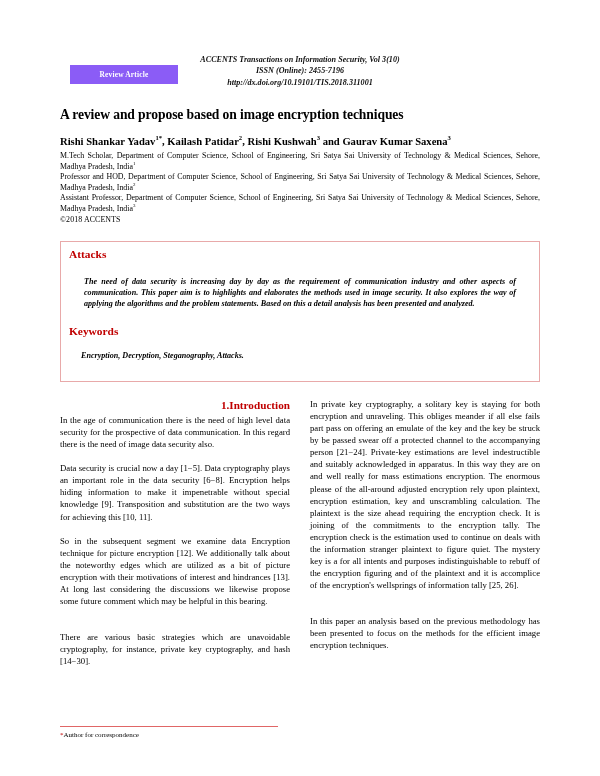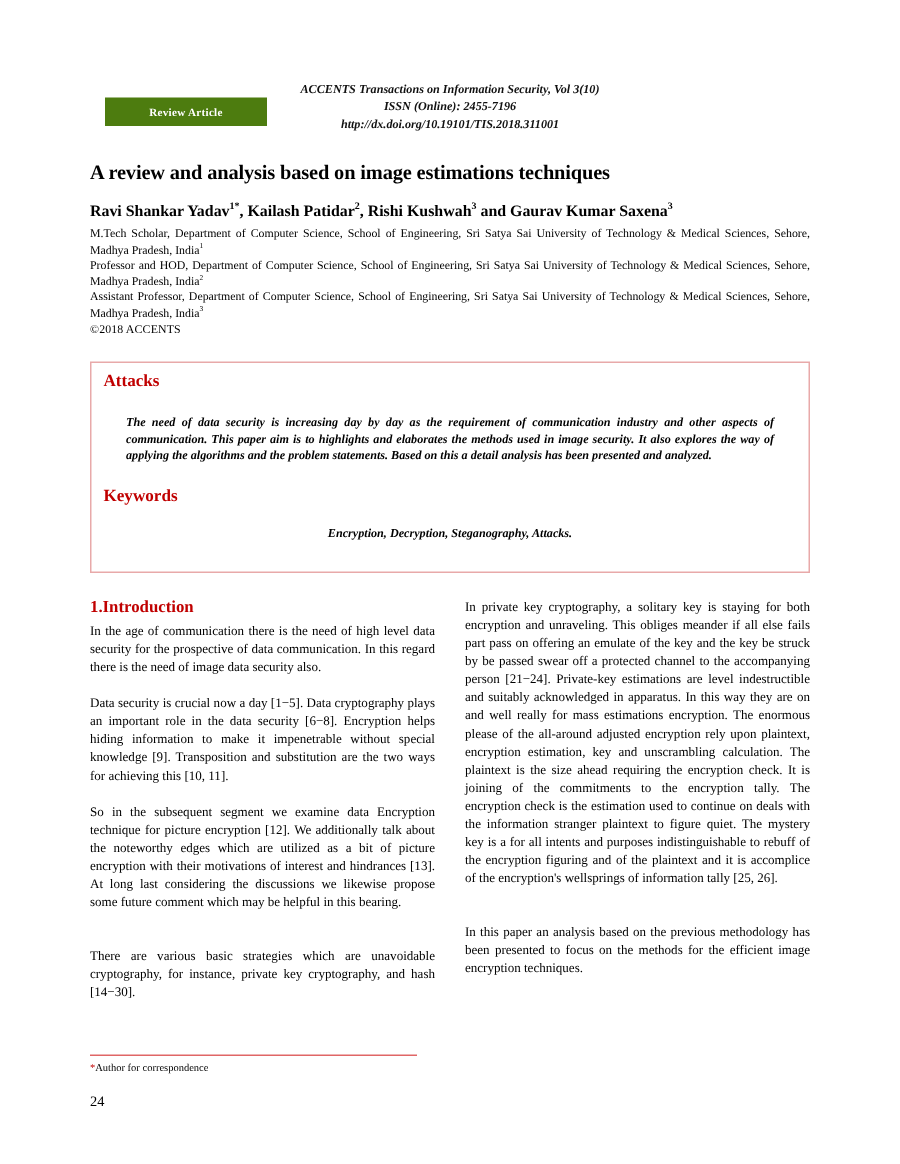--- a/index.html
+++ b/index.html
@@ -29,21 +29,21 @@
   .masthead {
     position: relative;
     height: 46px;
   }
   .badge {
     position: absolute;
     left: 10px;
     top: 13px;
     width: 108px;
     height: 19px;
-    background: #4d7c0f;
+    background: #8b5cf6;
     color: #ffffff;
     font-weight: bold;
     font-size: 7.4px;
     letter-spacing: .2px;
     display: flex;
     align-items: center;
     justify-content: center;
   }
   .journal-meta {
     text-align: center;
@@ -109,39 +109,39 @@
     text-align: justify;
     margin: 15px;
   }
   .keywords-heading { }
   .keywords-text {
     font-size: 8.1px;
     font-style: italic;
     font-weight: bold;
     line-height: 11px;
     margin: 12px;
-    text-align: center;
   }
 
   
   .body-cols {
     display: flex;
     gap: 20px;
     margin-top: 16px;
   }
   .col {
     width: 230px;
     flex: 0 0 230px;
   }
   .section-heading {
     color: #C00000;
     font-weight: bold;
     font-size: 11.2px;
     line-height: 14px;
     margin: 0 0 2px 0;
+    text-align: right;
   }
   .para {
     font-size: 8.7px;
     line-height: 12.05px;
     text-align: justify;
     text-align-last: left;
     margin: 0 0 12px 0;
   }
   .col .para:last-child { margin-bottom: 0; margin-top: 24px; }
 
@@ -176,24 +176,24 @@
 
   <div class="masthead">
     <div class="badge">Review Article</div>
     <div class="journal-meta">
       <div>ACCENTS Transactions on Information Security, Vol 3(10)</div>
       <div>ISSN (Online): 2455-7196</div>
       <div>http://dx.doi.org/10.19101/TIS.2018.311001</div>
     </div>
   </div>
 
-  <h1 class="paper-title">A review and analysis based on image estimations techniques</h1>
+  <h1 class="paper-title">A review and propose based on image encryption techniques</h1>
 
   <div class="authors">
-    <span>Ravi Shankar Yadav</span><sup>1*</sup><span>, Kailash Patidar</span><sup>2</sup><span>, Rishi Kushwah</span><sup>3</sup><span> and Gaurav Kumar Saxena</span><sup>3</sup>
+    <span>Rishi Shankar Yadav</span><sup>1*</sup><span>, Kailash Patidar</span><sup>2</sup><span>, Rishi Kushwah</span><sup>3</sup><span> and Gaurav Kumar Saxena</span><sup>3</sup>
   </div>
 
   <div class="affiliations">
     <p class="aff-justify"><span>M.Tech Scholar, Department of Computer Science, School of Engineering, Sri Satya Sai University of Technology &amp; Medical Sciences, Sehore, Madhya Pradesh, India</span><sup>1</sup></p>
     <p class="aff-justify"><span>Professor and HOD, Department of Computer Science, School of Engineering, Sri Satya Sai University of Technology &amp; Medical Sciences, Sehore, Madhya Pradesh, India</span><sup>2</sup></p>
     <p class="aff-justify"><span>Assistant Professor, Department of Computer Science, School of Engineering, Sri Satya Sai University of Technology &amp; Medical Sciences, Sehore, Madhya Pradesh, India</span><sup>3</sup></p>
   </div>
 
   <div class="copyright">©2018 ACCENTS</div>
 
@@ -214,16 +214,15 @@
     </div>
     <div class="col">
       <p class="para">In private key cryptography, a solitary key is staying for both encryption and unraveling. This obliges meander if all else fails part pass on offering an emulate of the key and the key be struck by be passed swear off a protected channel to the accompanying person [21−24]. Private-key estimations are level indestructible and suitably acknowledged in apparatus. In this way they are on and well really for mass estimations encryption. The enormous please of the all-around adjusted encryption rely upon plaintext, encryption estimation, key and unscrambling calculation. The plaintext is the size ahead requiring the encryption check. It is joining of the commitments to the encryption tally. The encryption check is the estimation used to continue on deals with the information stranger plaintext to figure quiet. The mystery key is a for all intents and purposes indistinguishable to rebuff of the encryption figuring and of the plaintext and it is accomplice of the encryption's wellsprings of information tally [25, 26].</p>
       <p class="para">In this paper an analysis based on the previous methodology has been presented to focus on the methods for the efficient image encryption techniques.</p>
     </div>
   </div>
 
   <div class="footer">
     <hr class="footnote-rule">
     <p class="footnote"><span class="star">*</span><span>Author for correspondence</span></p>
-    <div class="page-number">24</div>
   </div>
 
 </div>
 
 </body></html>

